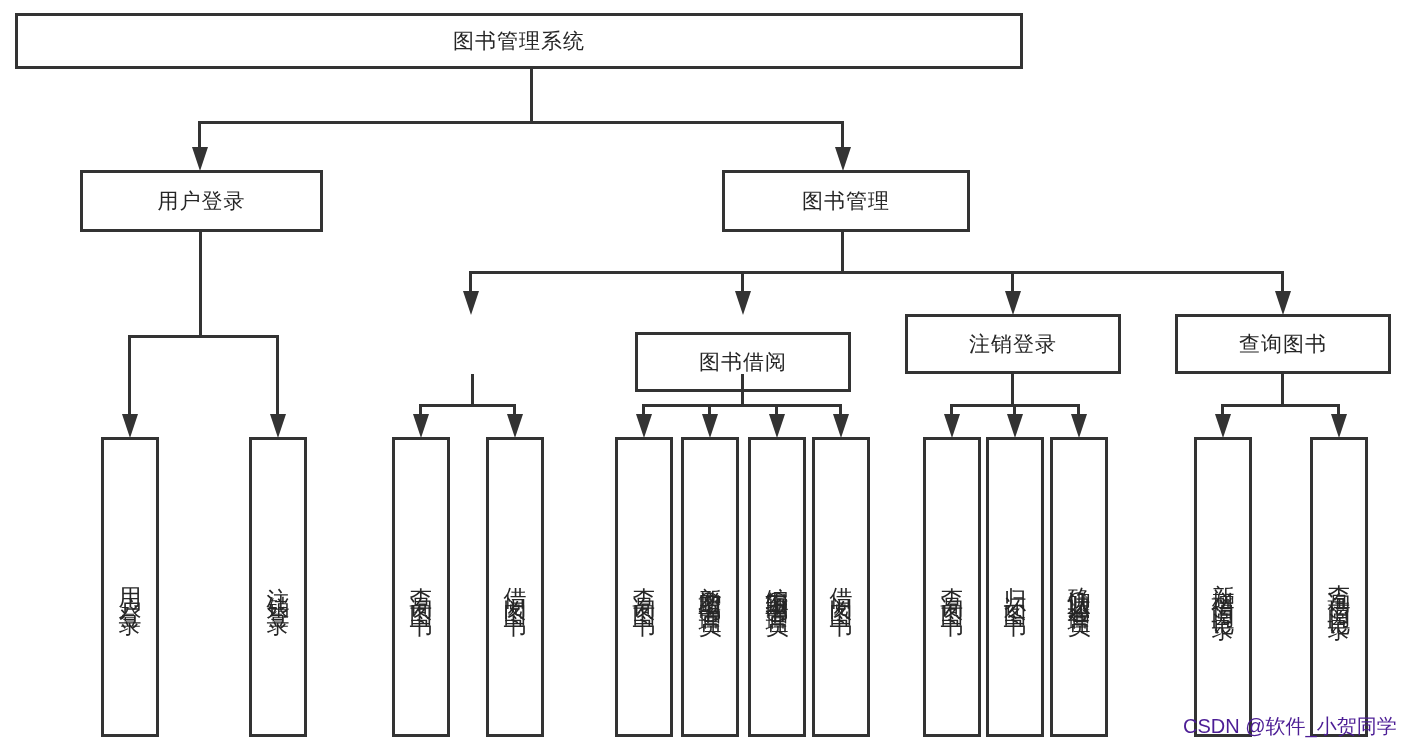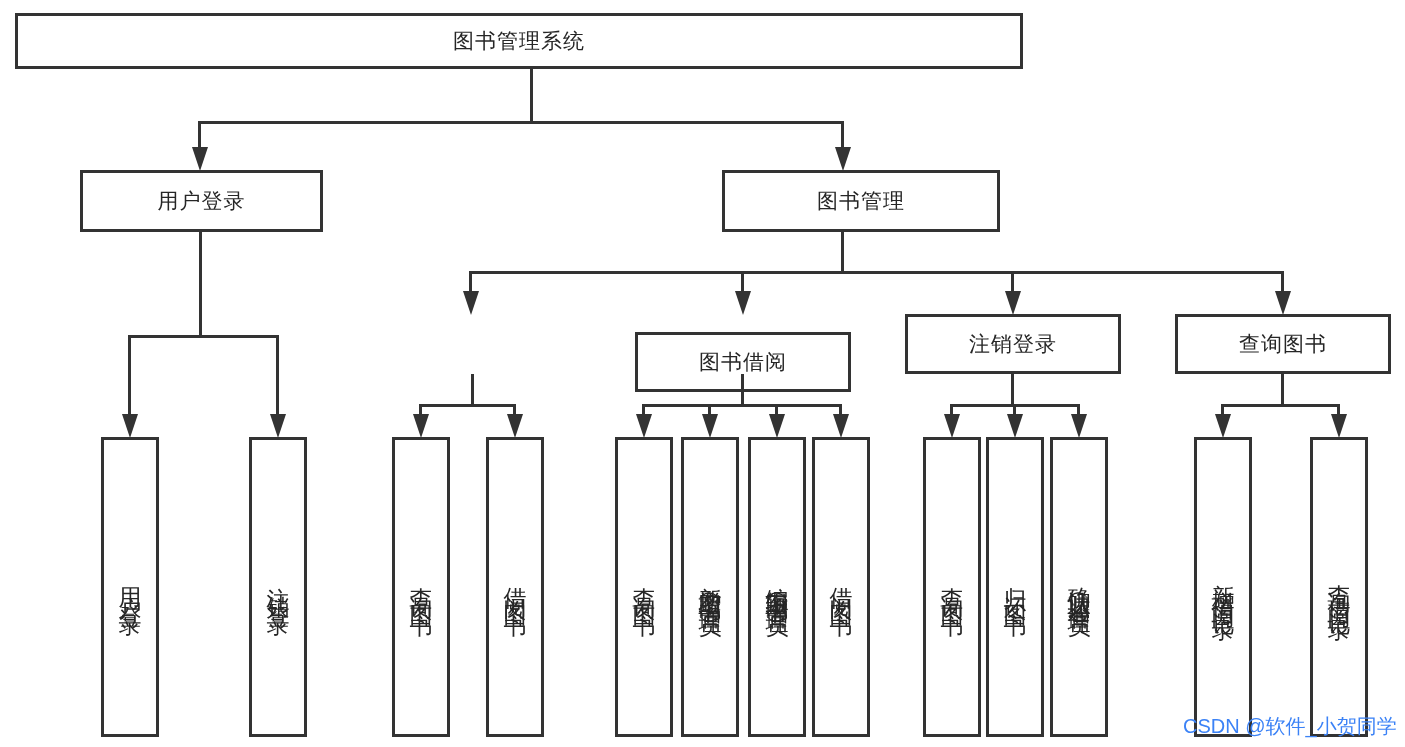--- a/index.html
+++ b/index.html
@@ -42,21 +42,21 @@
   .vl{position:absolute;width:3px;background:#333333;}
   .hl{position:absolute;height:3px;background:#333333;}
   .arr{
     position:absolute;width:0;height:0;
     border-left:8px solid transparent;
     border-right:8px solid transparent;
     border-top:24px solid #333333;
   }
   .watermark{
     position:absolute;left:1183px;top:713px;
-    font-size:20px;color:#3b82f6;white-space:nowrap;z-index:5;
+    font-size:20px;color:#4c1d95;white-space:nowrap;z-index:5;
   }
 </style>
 </head>
 <body>
 
 <div class="canvas">
 
   <div class="hbox" style="left:15px;top:13px;width:1008px;height:56px">
     <span class="hlabel">图书管理系统</span>
   </div>
@@ -64,21 +64,21 @@
   <div class="vl" style="left:530px;top:69px;height:55px"></div>
   <div class="hl" style="left:198px;top:121px;width:646px"></div>
   <div class="vl" style="left:198px;top:122px;height:28px"></div>
   <div class="arr" style="left:192px;top:147px"></div>
   <div class="vl" style="left:841px;top:122px;height:28px"></div>
   <div class="arr" style="left:835px;top:147px"></div>
 
   <div class="hbox" style="left:80px;top:170px;width:243px;height:62px">
     <span class="hlabel">用户登录</span>
   </div>
-  <div class="hbox" style="left:722px;top:170px;width:278px;height:62px">
+  <div class="hbox" style="left:722px;top:170px;width:248px;height:62px">
     <span class="hlabel">图书管理</span>
   </div>
 
   <div class="vl" style="left:199px;top:232px;height:106px"></div>
   <div class="hl" style="left:128px;top:335px;width:151px"></div>
   <div class="vl" style="left:128px;top:336px;height:80px"></div>
   <div class="arr" style="left:122px;top:414px"></div>
   <div class="vl" style="left:276px;top:336px;height:80px"></div>
   <div class="arr" style="left:270px;top:414px"></div>
 

